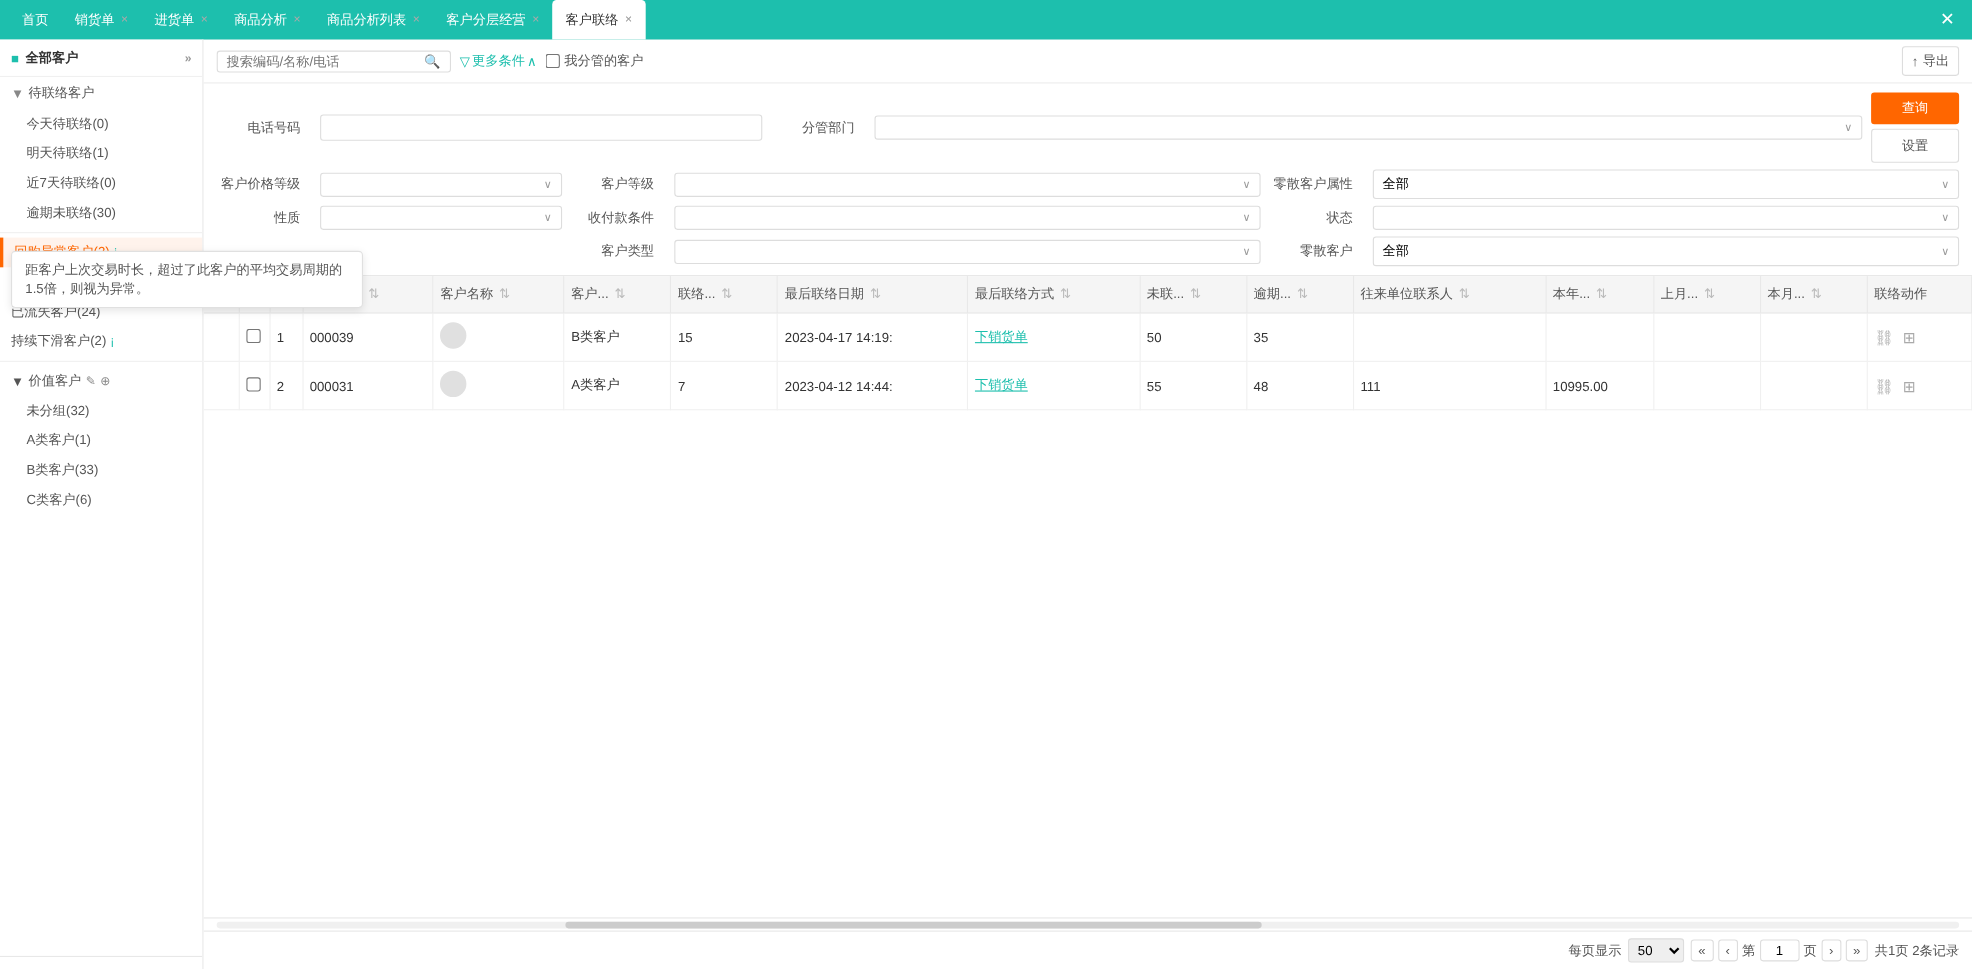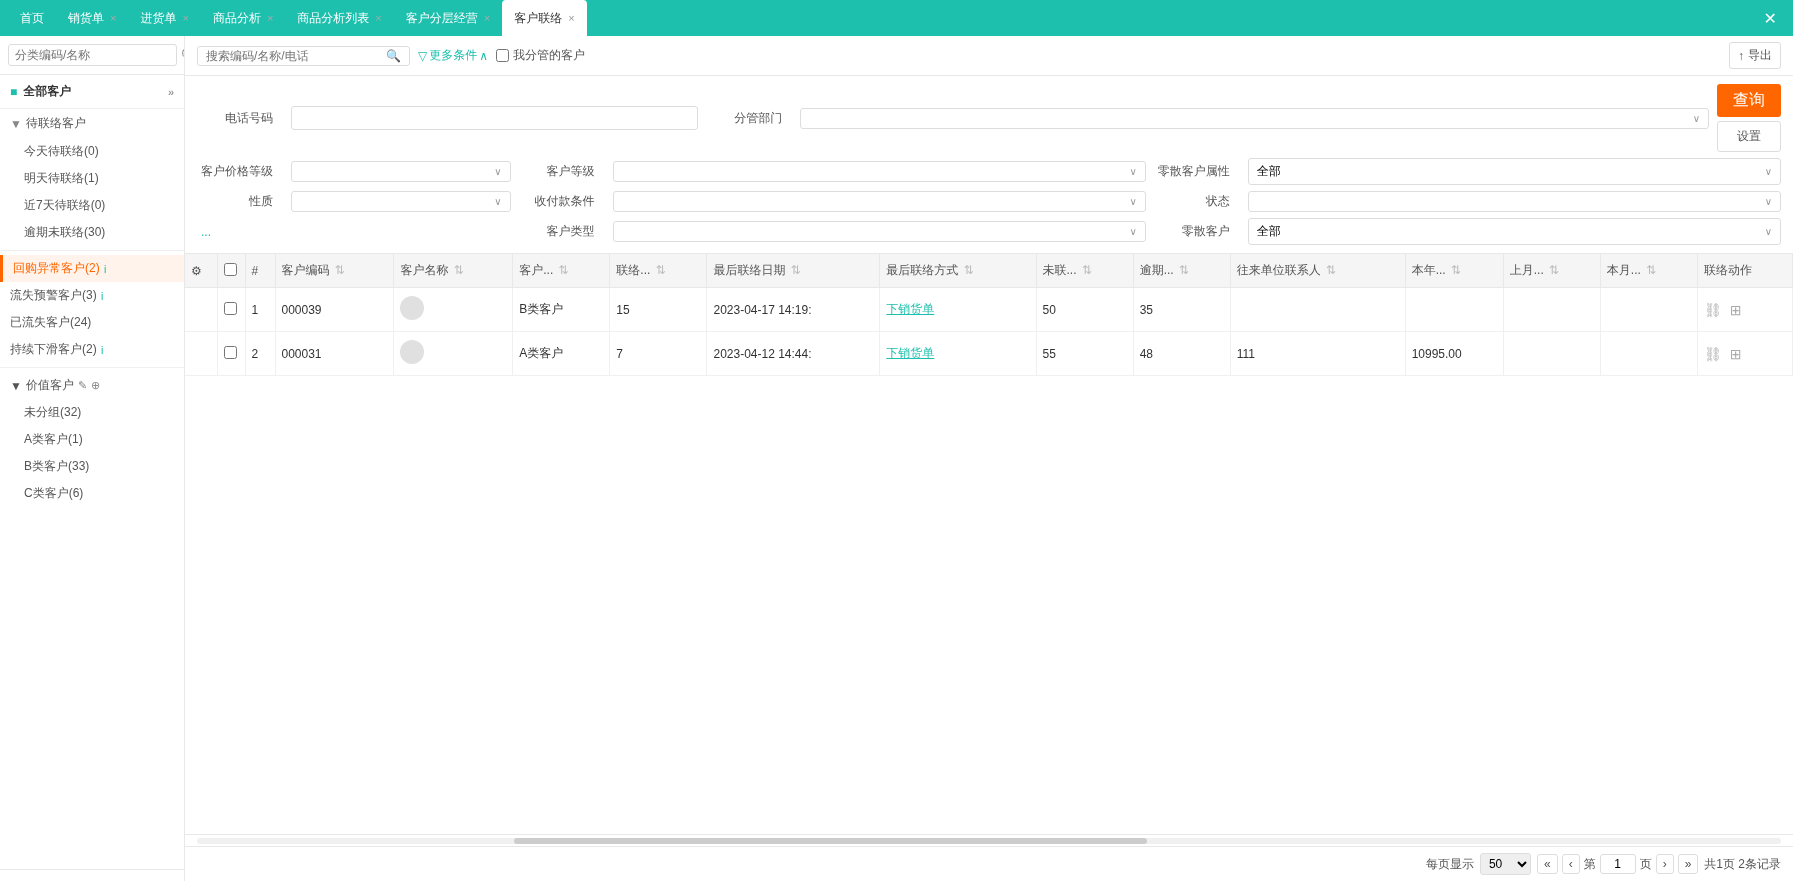--- a/index.html
+++ b/index.html
@@ -100,21 +100,21 @@
     .filter-select {
       flex: 1; border: 1px solid #ddd; border-radius: 3px; padding: 4px 8px;
       font-size: 12px; outline: none; background: white; display: flex; align-items: center;
       justify-content: space-between; cursor: pointer; min-width: 120px;
     }
     .filter-select .arrow { color: #999; font-size: 10px; }
     .filter-col { display: flex; align-items: center; flex: 1; gap: 14px; }
     .filter-actions { display: flex; flex-direction: column; gap: 4px; }
     .btn-query {
       background: #ff6600; color: white; border: none; border-radius: 3px;
-      padding: 6px 16px; cursor: pointer; font-size: 16px;
+      padding: 6px 28px; cursor: pointer; font-size: 12px;
     }
     .btn-settings {
       background: white; color: #555; border: 1px solid #ddd; border-radius: 3px;
       padding: 6px 16px; cursor: pointer; font-size: 12px;
     }
     .ellipsis-btn { color: #1dbfad; cursor: pointer; padding: 0 4px; }
 
     
     .table-container { flex: 1; overflow: auto; background: white; }
     table { width: 100%; border-collapse: collapse; }
@@ -214,24 +214,20 @@
     <span>客户联络</span>
     <span class="close-x">×</span>
   </div>
   <div class="nav-spacer"></div>
   <div class="nav-close-btn">✕</div>
 </div>
 
 <div class="main-container">
 
   <div class="sidebar">
-    <div class="sidebar-search">
-      <input type="text" placeholder="分类编码/名称" style="">
-      <span class="search-icon">🔍</span>
-    </div>
     <div class="sidebar-content">
       <div class="sidebar-header">
         <span style="margin-right:6px; color:#1dbfad;">■</span>
         <span>全部客户</span>
         <span class="collapse-icon">»</span>
       </div>
       <div class="sidebar-group">
         <div class="sidebar-group-title">
           <span class="arrow">▼</span>
           <span>待联络客户</span>
@@ -393,20 +389,23 @@
         <div class="filter-col" style="flex:2;">
           <span class="filter-label">零散客户</span>
           <div class="filter-select" style="flex:2;">
             <span>全部</span>
             <span class="arrow">∨</span>
           </div>
         </div>
       </div>
     </div>
 
+    <div class="tooltip-box">
+      <span>距客户上次交易时长，超过了此客户的平均交易周期的1.5倍，则视为异常。</span>
+    </div>
 
     <div class="table-container">
       <table>
         <thead>
           <tr>
             <th style="width:32px;">
               <span>⚙</span>
             </th>
             <th style="width:28px;">
               <input type="checkbox" style="">

